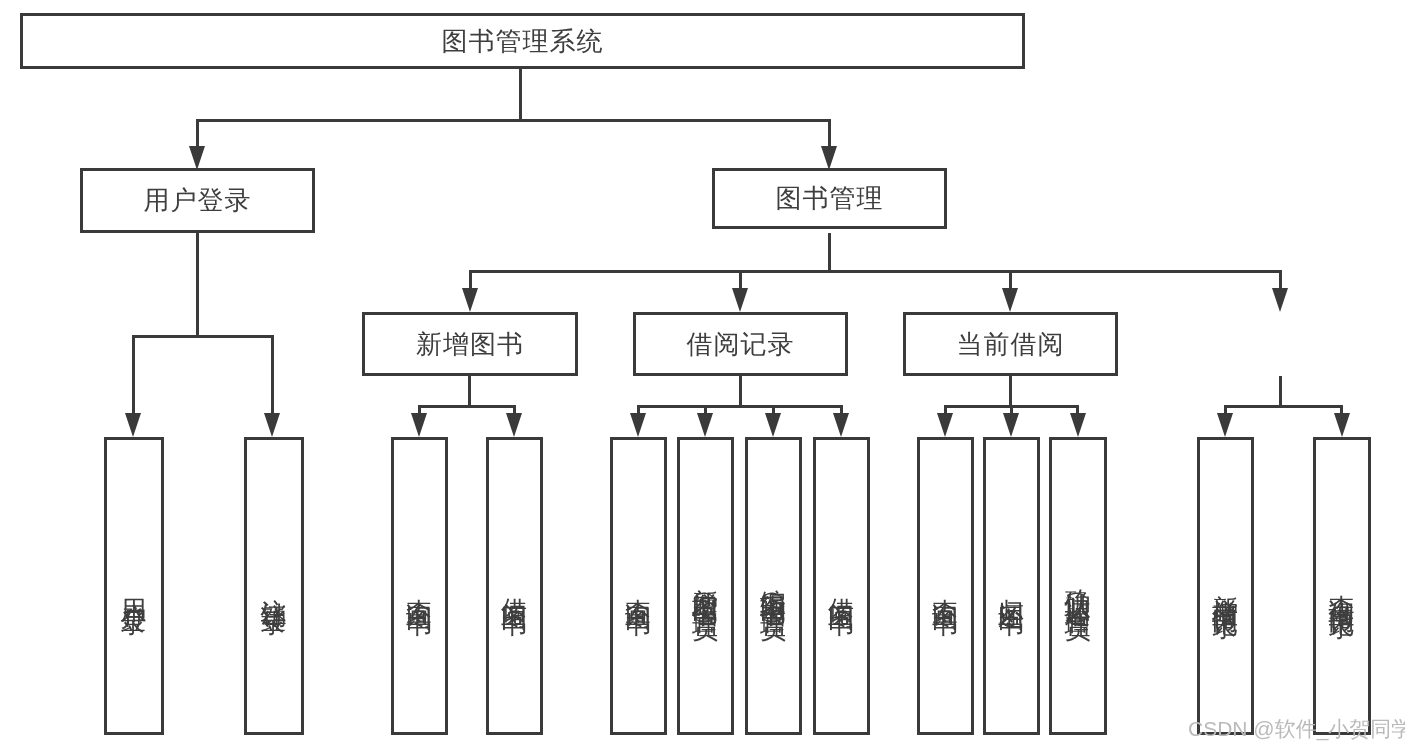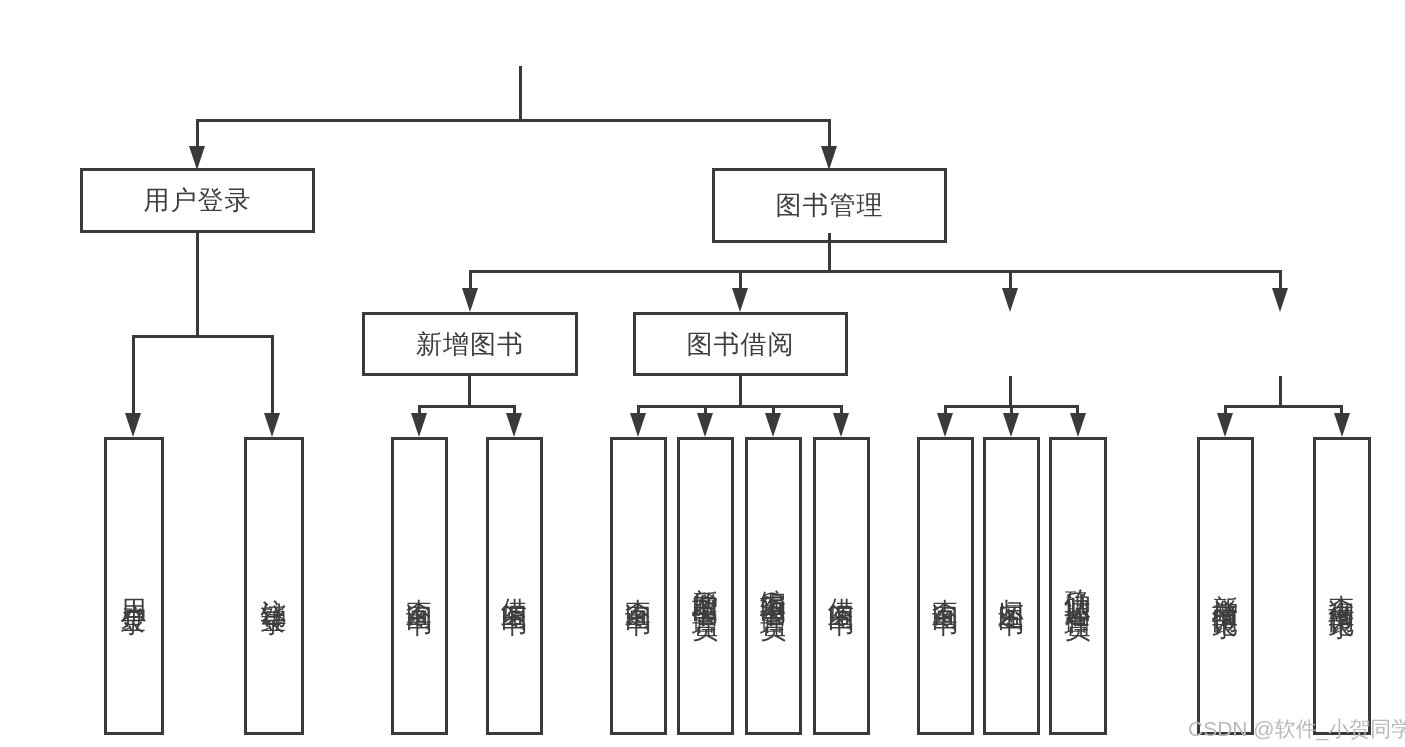--- a/index.html
+++ b/index.html
@@ -57,33 +57,39 @@
     font-size:21px;
     color:var(--watermark);
     white-space:nowrap;
   }
 </style>
 </head>
 <body>
 
 <div id="canvas">
 
+  <div class="box" style="left:20px;top:13px;width:1005px;height:56px">
+    <span class="hlabel">图书管理系统</span>
+  </div>
 
   <div class="box" style="left:80px;top:168px;width:235px;height:65px">
     <span class="hlabel">用户登录</span>
   </div>
-  <div class="box" style="left:712px;top:168px;width:235px;height:75px">
+  <div class="box" style="left:712px;top:168px;width:235px;height:61px">
     <span class="hlabel">图书管理</span>
   </div>
 
   <div class="box" style="left:362px;top:312px;width:216px;height:64px">
     <span class="hlabel">新增图书</span>
   </div>
   <div class="box" style="left:633px;top:312px;width:215px;height:64px">
-    <span class="hlabel">图书借阅</span>
+    <span class="hlabel">借阅记录</span>
+  </div>
+  <div class="box" style="left:903px;top:312px;width:215px;height:64px">
+    <span class="hlabel">当前借阅</span>
   </div>
 
   <div class="box" style="left:104px;top:437px;width:60px;height:298px">
     <span class="vlabel">用户登录</span>
   </div>
   <div class="box" style="left:244px;top:437px;width:60px;height:298px">
     <span class="vlabel">注销登录</span>
   </div>
 
   <div class="box" style="left:391px;top:437px;width:57px;height:298px">

